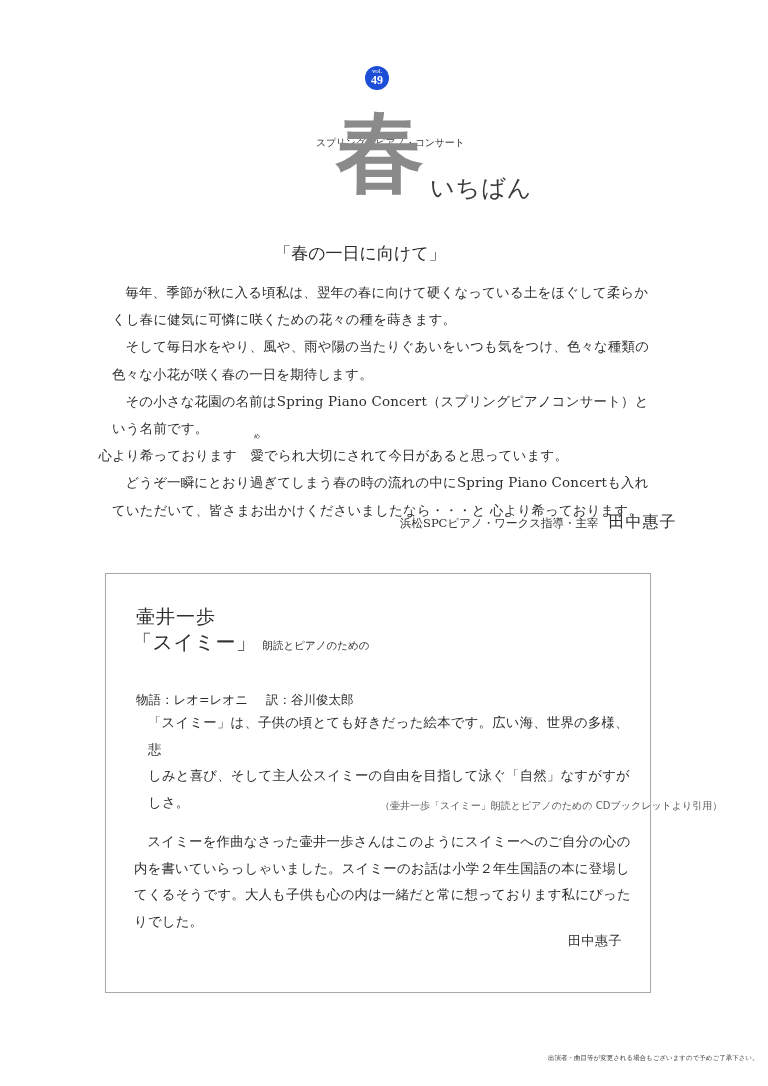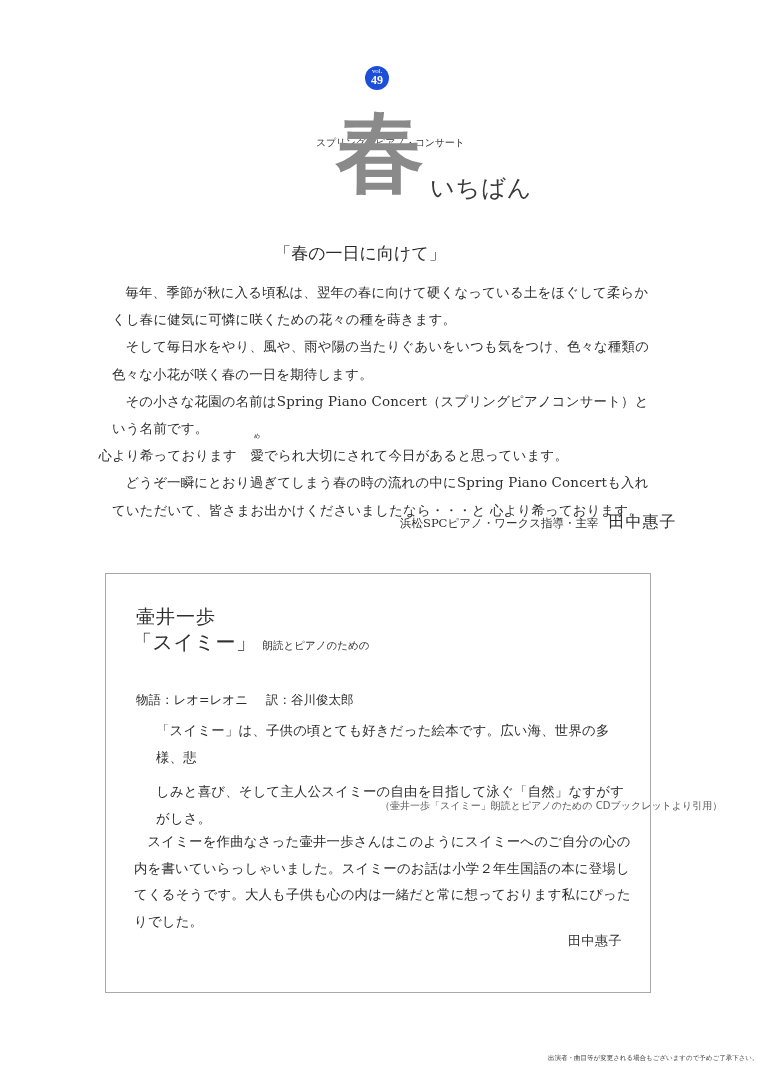--- a/index.html
+++ b/index.html
@@ -106,21 +106,21 @@
     }
     .story-line .gap { display:inline-block; width: 18px; }
 
     .quote {
       left: 148px; width: 490px; top: 710px;
       font-size: 13.4px;
       line-height: 26.6px;
       color: #2e2e2e;
       letter-spacing: 0.2px;
     }
-    .quote p { margin: 8px; }
+    .quote p { margin: 0; }
     .citation {
       left: 380px; top: 799px; width: 252px;
       text-align: right;
       font-size: 10px;
       color: #5a5a5a;
       white-space: nowrap;
       font-family: "DejaVu Sans", sans-serif;
     }
     .comment {
       left: 134px; width: 500px; top: 829px;

